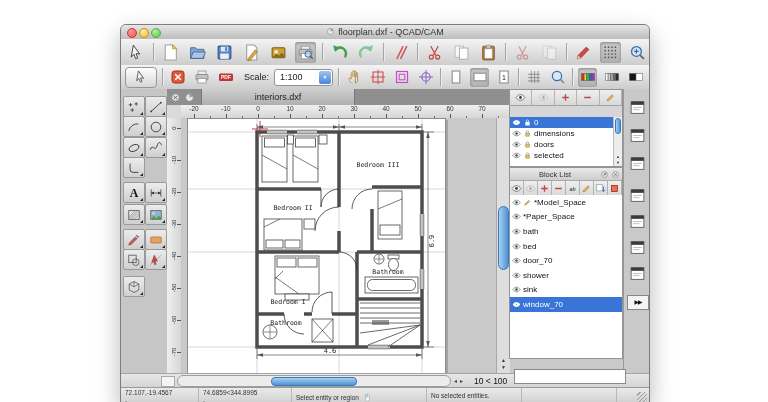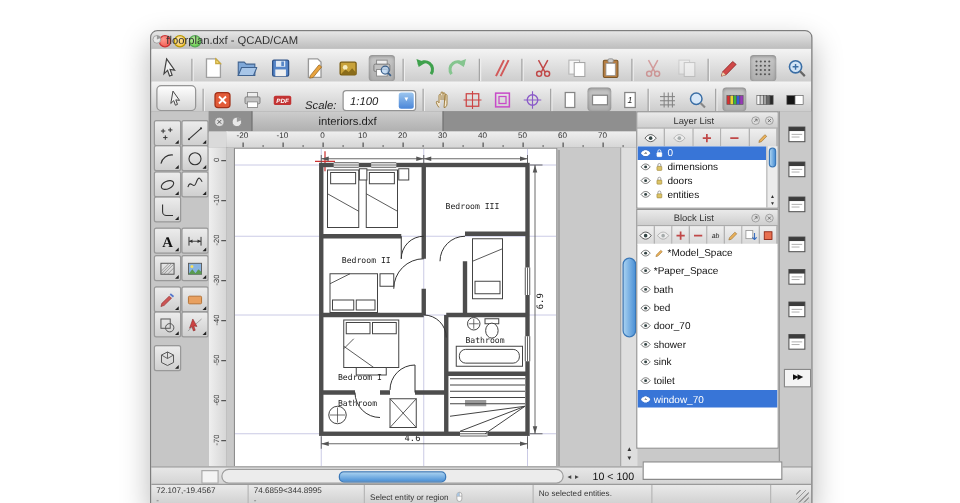--- a/index.html
+++ b/index.html
@@ -6,26 +6,26 @@
     font-family:"Liberation Sans",sans-serif;-webkit-font-smoothing:antialiased;}
   #win{position:absolute;left:120px;top:24px;width:528px;height:378px;background:#c9c9c9;
     border:1px solid #7d7d7d;border-radius:6px 6px 0 0;box-shadow:0 10px 24px rgba(0,0,0,.28);overflow:hidden;}
   
   #titlebar{position:absolute;left:0;top:0;right:0;height:14px;
     background:linear-gradient(#e6e6e6,#bdbdbd);border-bottom:1px solid #8e8e8e;}
   .tl{position:absolute;top:3px;width:8px;height:8px;border-radius:50%;}
   .tl.red{left:6px;background:radial-gradient(circle at 35% 30%,#ff9a90,#ee5347);border:.5px solid #c33;}
   .tl.yel{left:18px;background:radial-gradient(circle at 35% 30%,#ffe9a8,#f5bd41);border:.5px solid #b90;}
   .tl.grn{left:30px;background:radial-gradient(circle at 35% 30%,#b8f0a0,#58c439);border:.5px solid #5a5;}
-  #wtitle{position:absolute;left:0;right:0;top:0;height:14px;font-size:9px;
+  #wtitle{position:absolute;left:0;right:0;top:0;height:14px;text-align:center;font-size:9px;
     color:#333;line-height:14px;}
   #wtitle .ic{width:9px;height:9px;vertical-align:-1px;margin-right:3px;}
   
-  .tb{position:absolute;left:0;right:0;display:flex;align-items:flex-end;
-    background:linear-gradient(#f4f4f4,#cdcdcd);border-bottom:1px solid #979797;font-style:italic;}
+  .tb{position:absolute;left:0;right:0;display:flex;align-items:center;
+    background:linear-gradient(#f4f4f4,#cdcdcd);border-bottom:1px solid #979797;}
   #main-toolbar{top:14px;height:26px;padding:0 5px;gap:6px;}
   #opts-toolbar{top:40px;height:24px;padding:0 4px;gap:5px;font-size:9px;color:#222;}
   .ic{display:inline-block;}
   .ic svg{width:100%;height:100%;display:block;}
   .tbtn{width:21px;height:21px;flex:none;display:flex;align-items:center;justify-content:center;border-radius:3px;}
   .tbtn .ic{width:17px;height:17px;}
   #opts-toolbar .tbtn{width:19px;height:19px;}
   #opts-toolbar .tbtn .ic{width:16px;height:16px;}
   .tbtn.pressed{background:rgba(0,0,0,.15);box-shadow:inset 0 1px 3px rgba(0,0,0,.35);}
   .sep{width:1px;height:18px;background:#a5a5a5;box-shadow:1px 0 0 #eee;flex:none;}
@@ -821,35 +821,20 @@
     </div>
   </div>
 
   <div id="vscroll">
     <div class="vthumb"></div>
     <div class="varr" style="bottom:9px">▲</div>
     <div class="varr" style="bottom:2px">▼</div>
   </div>
 
   <div id="layer-panel" class="panel">
-    <div class="phead">
-      <span class="ptitle">Layer List</span>
-      <span class="rbtn ic">
-            <svg viewBox="0 0 16 16">
-              <circle cx="8" cy="8" r="5.5" fill="#dcdcdc" stroke="#8a8a8a"></circle>
-              <path d="M6 10l4-4M10 6H7M10 6v3" stroke="#555" stroke-width="1" fill="none"></path>
-            </svg>
-          </span>
-      <span class="rbtn ic">
-            <svg viewBox="0 0 16 16">
-              <circle cx="8" cy="8" r="5.5" fill="#dcdcdc" stroke="#8a8a8a"></circle>
-              <path d="M5.8 5.8l4.4 4.4M10.2 5.8l-4.4 4.4" stroke="#555" stroke-width="1.1"></path>
-            </svg>
-          </span>
-    </div>
     <div class="ptb" id="layer-tb">
           <div class="pbtn">
             <span class="ic">
               <svg viewBox="0 0 16 16">
                 <path d="M1.5 8C3.6 5.1 6 3.9 8 3.9S12.4 5.1 14.5 8C12.4 10.9 10 12.1 8 12.1S3.6 10.9 1.5 8z" fill="#fdfdfd" stroke="#333" stroke-width=".9"></path>
                 <circle cx="8" cy="8" r="2.1" fill="#344"></circle>
               </svg>
             </span>
           </div>
           <div class="pbtn">
@@ -937,21 +922,21 @@
                   <path d="M1.5 8C3.6 5.1 6 3.9 8 3.9S12.4 5.1 14.5 8C12.4 10.9 10 12.1 8 12.1S3.6 10.9 1.5 8z" fill="#fdfdfd" stroke="#333" stroke-width=".9"></path>
                   <circle cx="8" cy="8" r="2.1" fill="#344"></circle>
                 </svg>
               </span>
               <span class="ic">
                 <svg viewBox="0 0 16 16">
                   <rect x="4.5" y="7.2" width="7" height="5.8" rx="1" fill="#dcc468" stroke="#8a7224" stroke-width=".7"></rect>
                   <path d="M5.9 7.2V5.3a2.1 2.1 0 0 1 4.2 0v1.9" fill="none" stroke="#888" stroke-width="1.1"></path>
                 </svg>
               </span>
-              <span>entities</span>
+              <span>selected</span>
             </div>
           </div>
       <div class="lscroll">
         <div class="lthumb"></div>
         <div class="larr" style="bottom:7px">▲</div>
         <div class="larr" style="bottom:1px">▼</div>
       </div>
     </div>
   </div>
 
@@ -1096,29 +1081,20 @@
               <span>shower</span>
             </div>
             <div class="row brow">
               <span class="ic">
                 <svg viewBox="0 0 16 16">
                   <path d="M1.5 8C3.6 5.1 6 3.9 8 3.9S12.4 5.1 14.5 8C12.4 10.9 10 12.1 8 12.1S3.6 10.9 1.5 8z" fill="#fdfdfd" stroke="#333" stroke-width=".9"></path>
                   <circle cx="8" cy="8" r="2.1" fill="#344"></circle>
                 </svg>
               </span>
               <span>sink</span>
-            </div>
-            <div class="row brow">
-              <span class="ic">
-                <svg viewBox="0 0 16 16">
-                  <path d="M1.5 8C3.6 5.1 6 3.9 8 3.9S12.4 5.1 14.5 8C12.4 10.9 10 12.1 8 12.1S3.6 10.9 1.5 8z" fill="#fdfdfd" stroke="#333" stroke-width=".9"></path>
-                  <circle cx="8" cy="8" r="2.1" fill="#344"></circle>
-                </svg>
-              </span>
-              <span>toilet</span>
             </div>
             <div class="row brow sel">
               <span class="ic">
                 <svg viewBox="0 0 16 16">
                   <path d="M1.5 8C3.6 5.1 6 3.9 8 3.9S12.4 5.1 14.5 8C12.4 10.9 10 12.1 8 12.1S3.6 10.9 1.5 8z" fill="#fdfdfd" stroke="#333" stroke-width=".9"></path>
                   <circle cx="8" cy="8" r="2.1" fill="#344"></circle>
                 </svg>
               </span>
               <span>window_70</span>
             </div>

